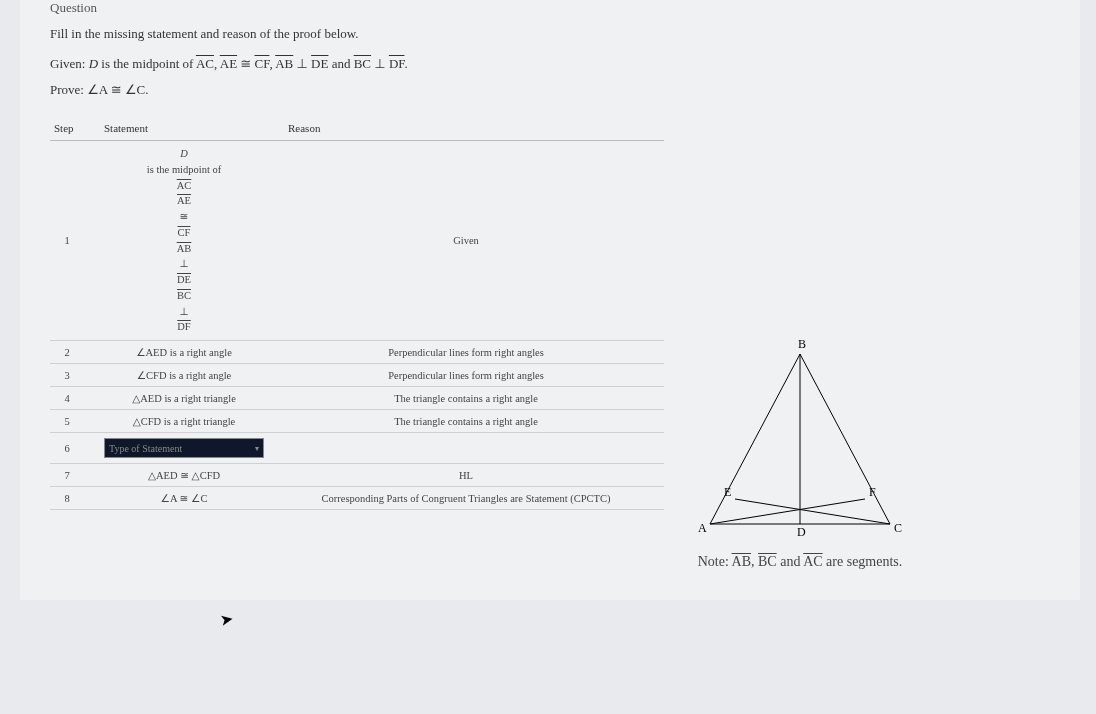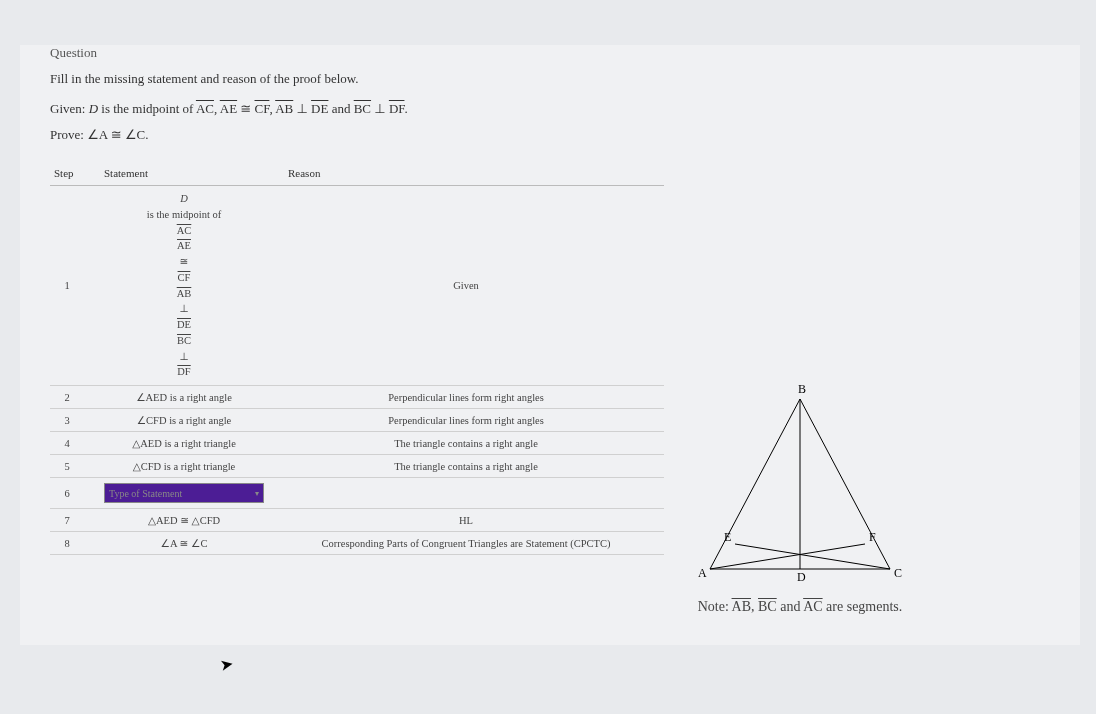--- a/index.html
+++ b/index.html
@@ -1,30 +1,30 @@
 <!DOCTYPE html>
 <html><head>
 <meta charset="utf-8">
 <style>
 * { margin:0; padding:0; box-sizing:border-box; }
 body { width:1096px; height:714px; background:#e8eaed; font-family:Georgia,'Times New Roman',serif; color:#333; overflow:hidden; position:relative; }
-.page { position:absolute; left:20px; top:0; width:1060px; height:600px; background:#f0f1f3; padding:0 30px 20px 30px;margin-top:45px; }
+.page { position:absolute; left:20px; top:0; width:1060px; height:600px; background:#f0f1f3; padding:0 30px 20px 30px; }
 .question-label { font-size:13px; color:#555; margin-bottom:10px; }
 .prompt { font-size:13px; color:#333; margin-bottom:14px; }
 .given-prove { font-size:13px; color:#333; margin-bottom:10px; }
 .given-prove em { font-style:italic; }
 .proof-table { margin-top:18px; border-collapse:collapse; }
 .proof-table th { font-weight:normal; font-size:11px; padding:6px 20px 6px 4px; text-align:left; border-bottom:1px solid #bbb; }
 .proof-table td { font-size:10.5px; padding:5px 20px 5px 4px; vertical-align:middle; color:#444; }
 .step-col { width:50px; text-align:center; }
 .stmt-col { width:180px; text-align:center; }
 .reason-col { width:380px; text-align:center; }
 .proof-table tbody tr { border-bottom:1px solid #d0d0d0; }
 .step1-lines span { display:block; line-height:1.5; }
-.dropdown { border:1px solid #888; background:#4c1d95; width:160px; height:20px; font-size:10px; color:#888; display:flex; align-items:center; justify-content:space-between; padding:0 4px; cursor:pointer; }
+.dropdown { border:1px solid #888; background:#0f172a; width:160px; height:20px; font-size:10px; color:#888; display:flex; align-items:center; justify-content:space-between; padding:0 4px; cursor:pointer; }
 .dropdown .chevron { font-size:8px; }
 .figure-area { position:absolute; right:120px; bottom:30px; width:320px; text-align:center; }
 .figure-note { font-size:14px; color:#444; margin-top:10px; }
 svg.triangle { display:block; margin:0 auto; }
 svg text { font-family:Georgia,serif; font-size:12px; }
 .cursor { position:absolute; left:200px; top:610px; font-size:16px; color:#000; transform:rotate(-10deg); }
 .over { text-decoration:overline;text-align:center; }
 </style>
 </head>
 <body>

